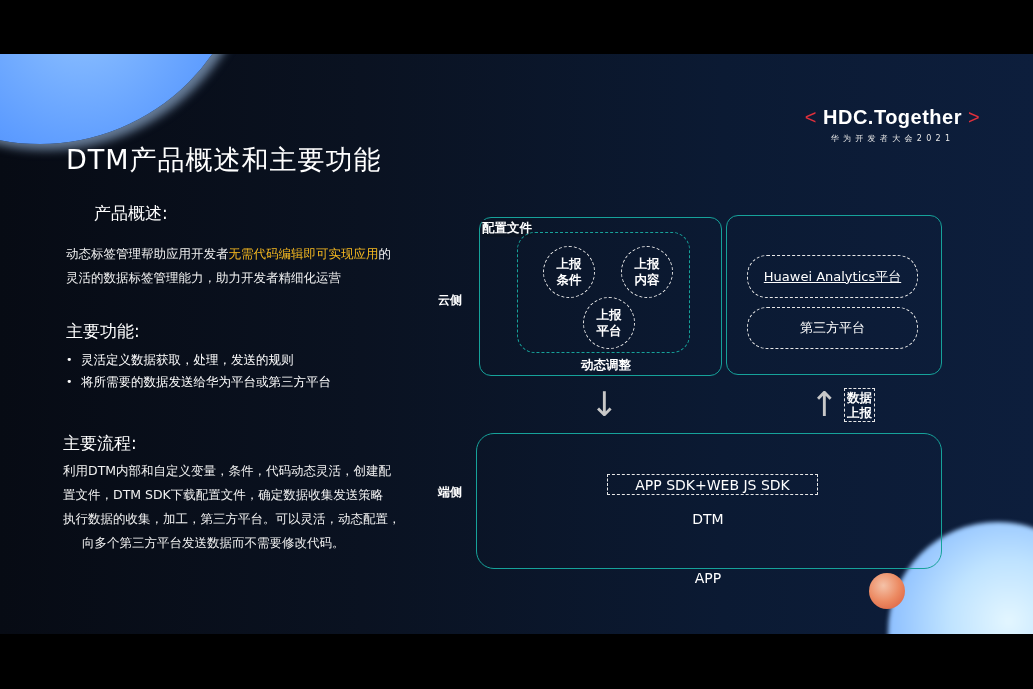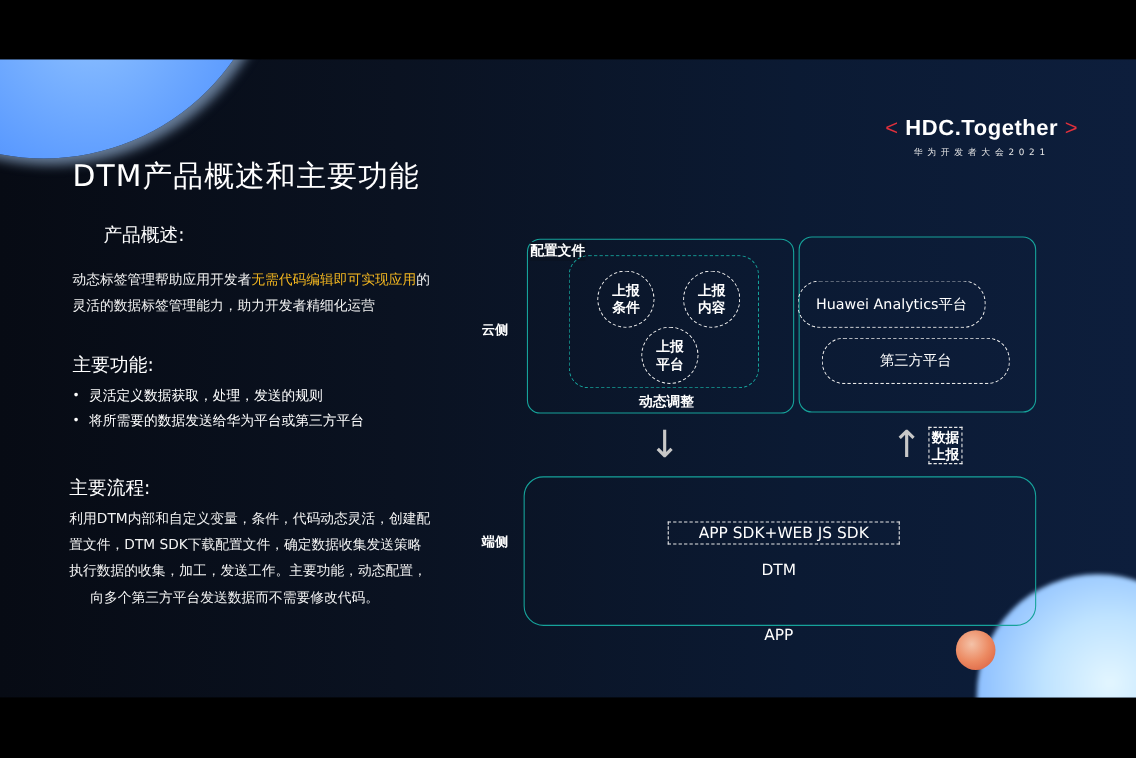--- a/index.html
+++ b/index.html
@@ -75,21 +75,21 @@
   <div class="h2" style="left:66px; top:266px;">主要功能:</div>
   <ul class="bullets">
     <li>灵活定义数据获取，处理，发送的规则</li>
     <li>将所需要的数据发送给华为平台或第三方平台</li>
   </ul>
 
   <div class="h2" style="left:63px; top:378px;">主要流程:</div>
   <div class="para" style="left:63px; top:405px; width:380px;">
     <div style="white-space:nowrap;">利用DTM内部和自定义变量，条件，代码动态灵活，创建配</div>
     <div style="white-space:nowrap;">置文件，DTM SDK下载配置文件，确定数据收集发送策略</div>
-    <div style="white-space:nowrap;">执行数据的收集，加工，发送工作。主要功能，动态配置，</div>
+    <div style="white-space:nowrap;">执行数据的收集，加工，第三方平台。可以灵活，动态配置，</div>
     <div style="white-space:nowrap;padding-left:19px;">向多个第三方平台发送数据而不需要修改代码。</div>
   </div>
 
   <div class="side-label" style="left:438px; top:238px;">云侧</div>
   <div class="side-label" style="left:438px; top:430px;">端侧</div>
 
   <div class="box" style="left:479px; top:163px; width:241px; height:157px;"></div>
   <div class="label-bold" style="left:482px; top:166px; background:#0a1322;">配置文件</div>
   <div class="dash-box" style="left:517px; top:178px; width:171px; height:119px;"></div>
   <div class="circle" style="left:543px; top:192px;">
@@ -97,21 +97,21 @@
   </div>
   <div class="circle" style="left:621px; top:192px;">
     <div><span>上报</span><br><span>内容</span></div>
   </div>
   <div class="circle" style="left:583px; top:243px;">
     <div><span>上报</span><br><span>平台</span></div>
   </div>
   <div class="label-bold" style="left:581px; top:303px;">动态调整</div>
 
   <div class="box" style="left:726px; top:161px; width:214px; height:158px;"></div>
-  <div class="pill" style="left:725px; top:201px; width:169px; height:41px;">Huawei Analytics平台</div>
+  <div class="pill" style="left:747px; top:201px; width:169px; height:41px;text-decoration:underline;">Huawei Analytics平台</div>
   <div class="pill" style="left:747px; top:253px; width:169px; height:40px;">第三方平台</div>
 
   <div class="arrow" style="left:590px; top:333px;">↓</div>
   <div class="arrow" style="left:810px; top:333px;">↑</div>
   <div class="small-dash" style="left:844px; top:334px;">
     <span>数据</span><br><span>上报</span>
   </div>
 
   <div class="box" style="left:476px; top:379px; width:464px; height:134px; border-radius:18px;"></div>
   <div class="sdk-box" style="left:607px; top:420px; width:209px; height:19px;">APP SDK+WEB JS SDK</div>

